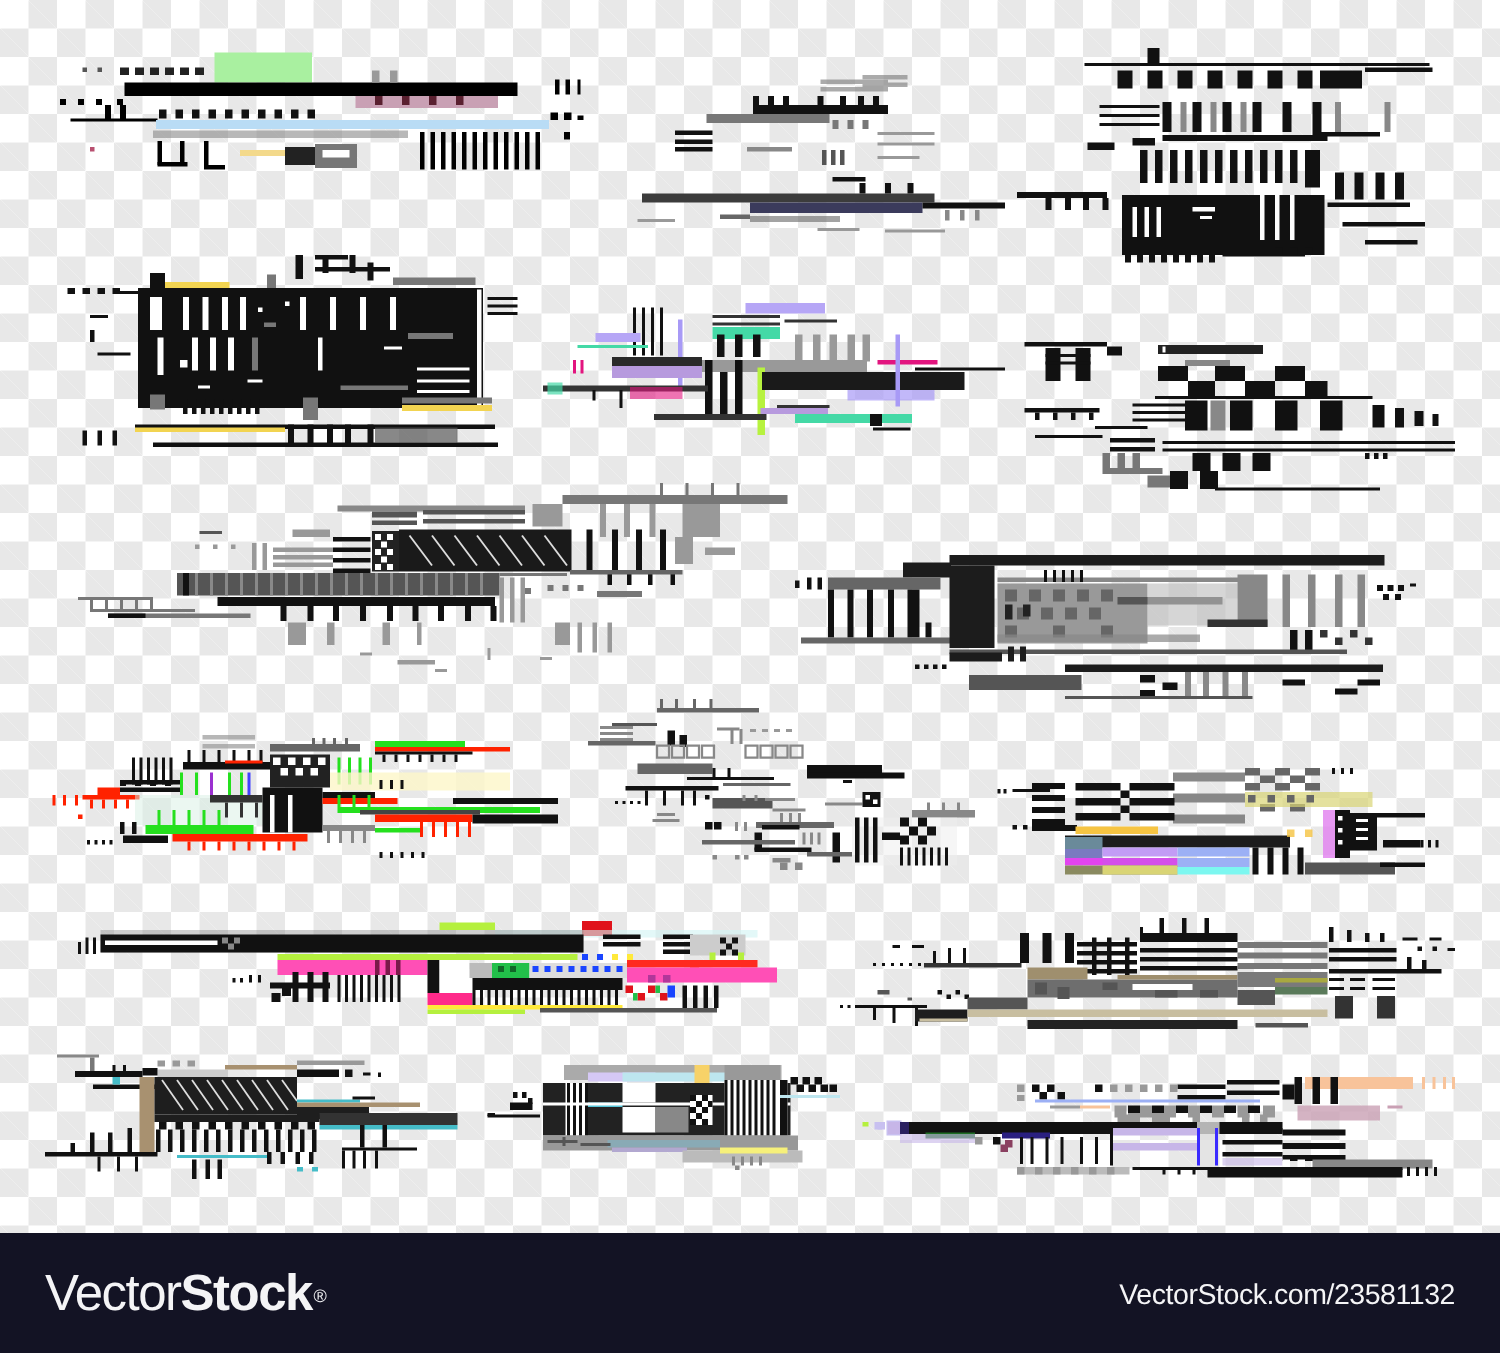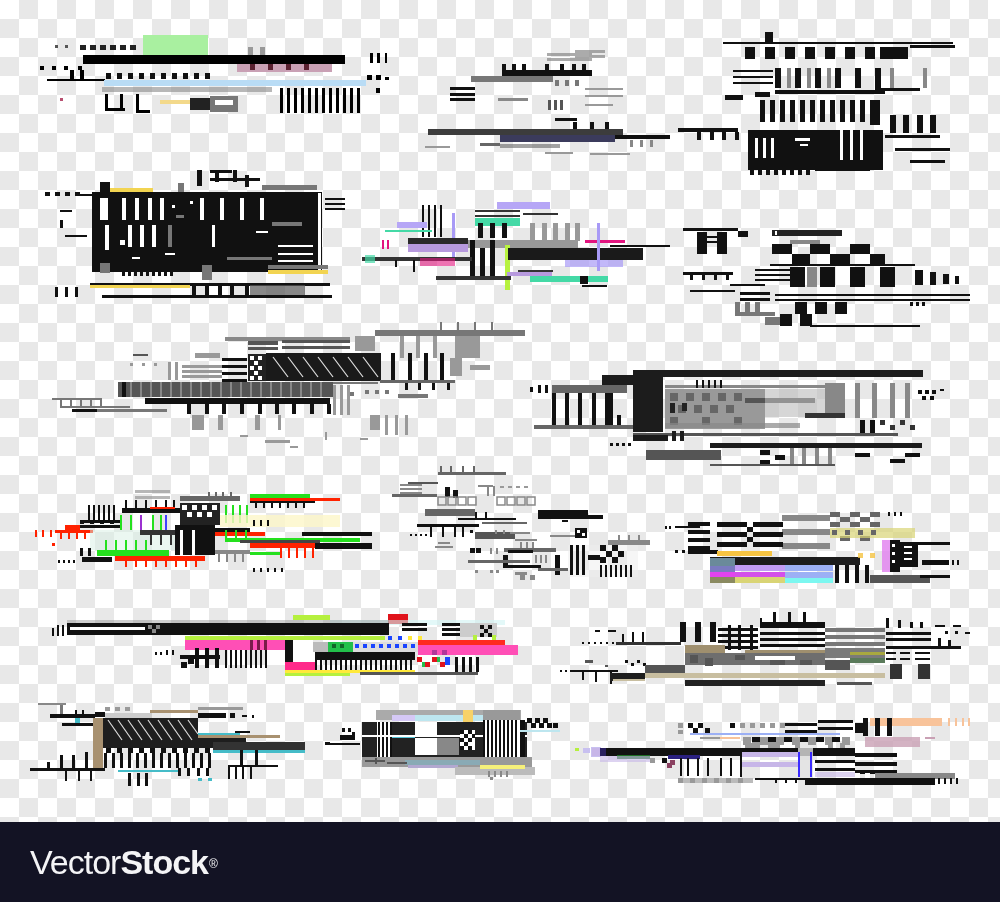--- a/index.html
+++ b/index.html
@@ -1843,13 +1843,14 @@
         </g>
     </svg>
   </div>
 
 </div>
 
 <div class="footer">
   <div class="brand">
     <span class="light">Vector</span><span class="bold">Stock</span><span class="reg">®</span>
   </div>
+  <div class="stock-id">VectorStock.com/23581132</div>
 </div>
 
 </body></html>

